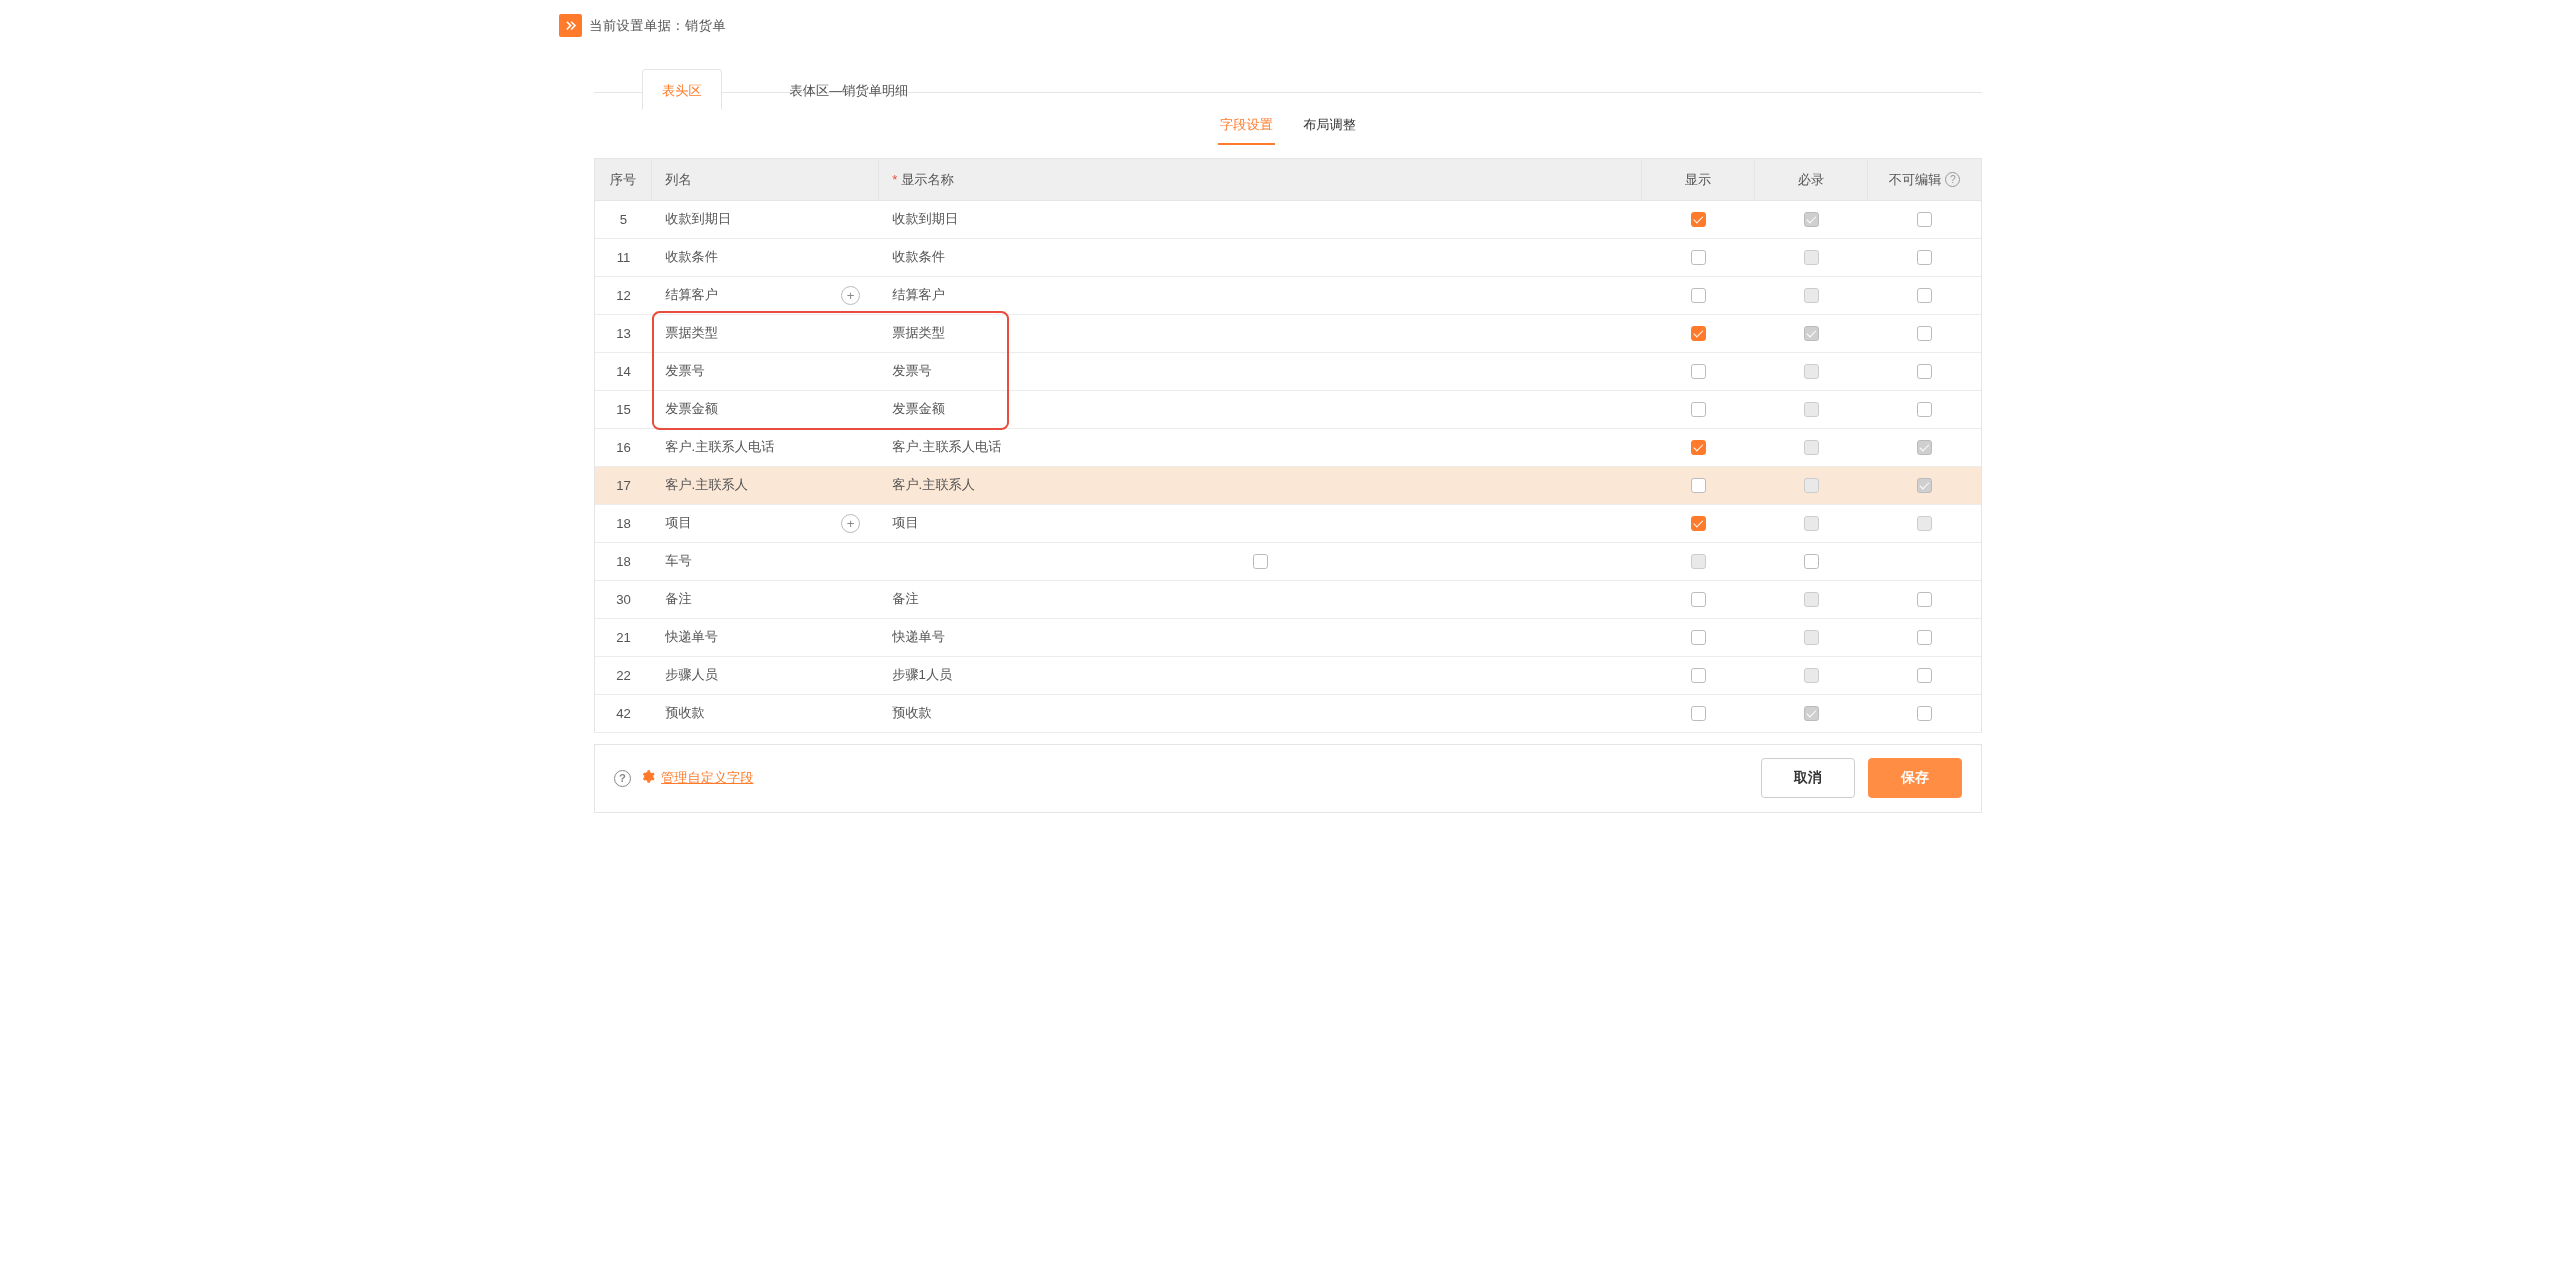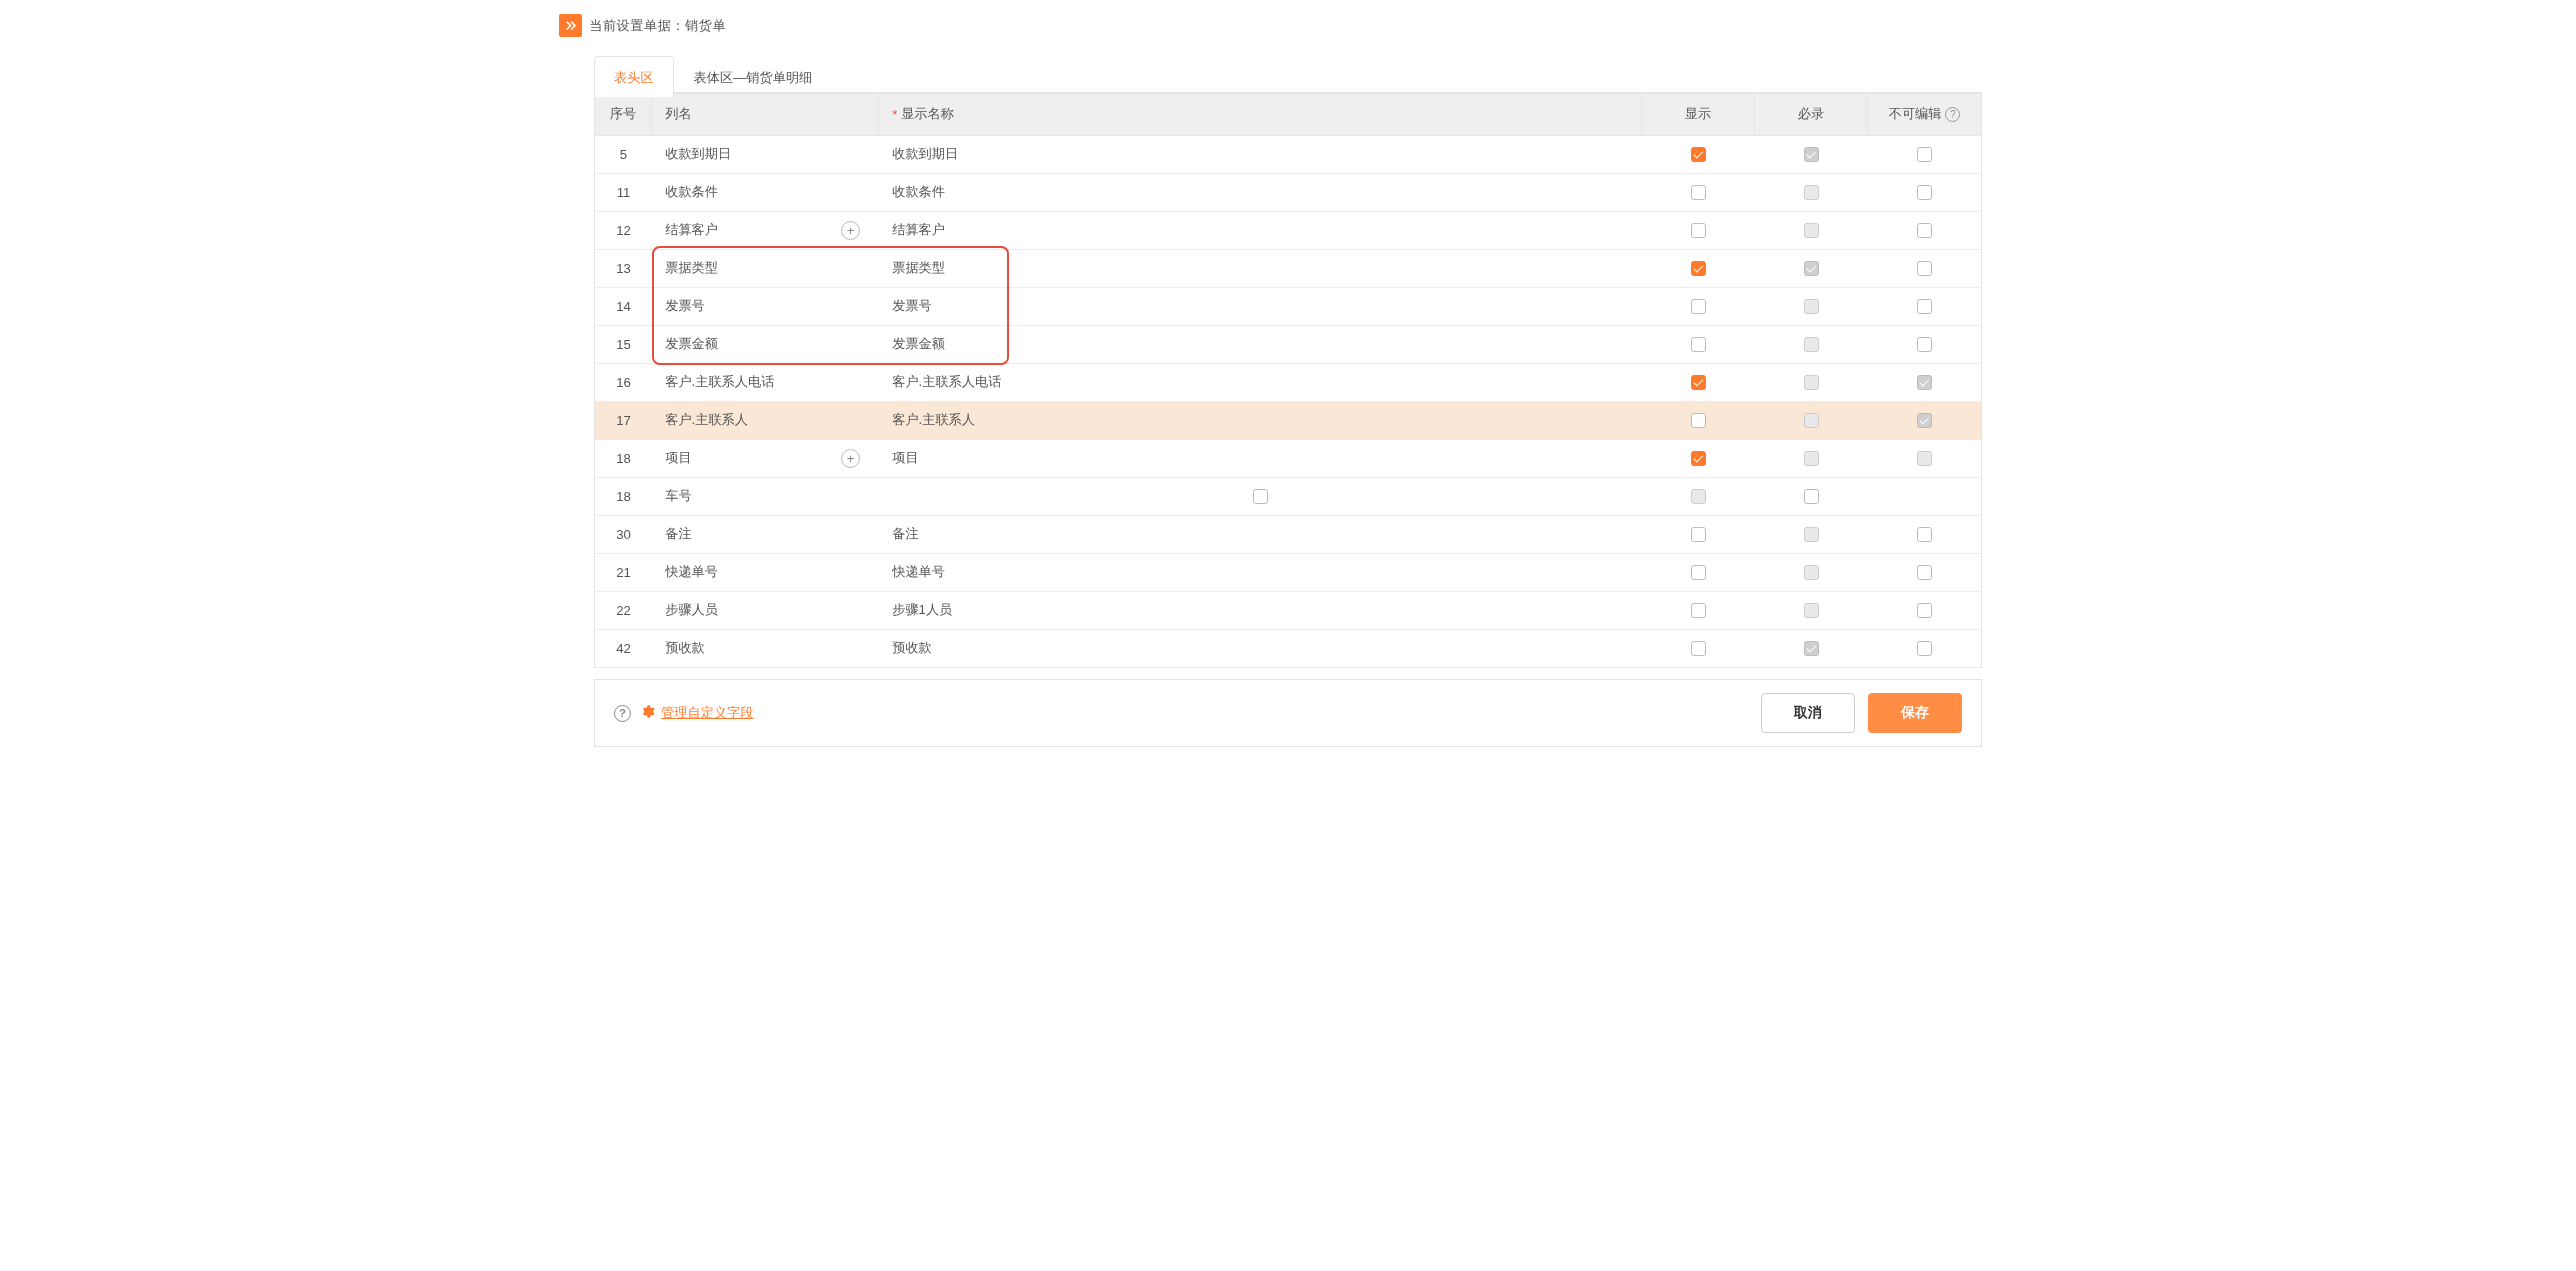--- a/index.html
+++ b/index.html
@@ -5,21 +5,21 @@
 * { box-sizing: border-box; margin: 0; padding: 0; }
 body { font-family: -apple-system, "PingFang SC", "Microsoft YaHei", sans-serif; font-size: 13.2px; color: #333; background: #fff; }
 .wrapper { width: 1474px; margin: 0 auto; }
 
 .top-bar { display: flex; align-items: center; height: 40px; padding: 0 7.6px; margin: 5.7px 0; }
 .expand-toggle { width: 23px; height: 23px; background: #ff7b2b; display: flex; align-items: center; justify-content: center; margin-right: 7.6px; border-radius: 1.9px; cursor: pointer; }
 .expand-toggle svg { fill: #fff; }
 .top-title { color: #555; letter-spacing: 0.5px; }
 
 .tabs1 { display: flex; border-bottom: 0.9px solid #e5e5e5; margin: 0 43px; }
-.tab1 { padding: 11.3px 19px 9.4px; color: #555; cursor: pointer; border: 0.9px solid transparent; position: relative; top: 5px; }
+.tab1 { padding: 11.3px 19px 9.4px; color: #555; cursor: pointer; border: 0.9px solid transparent; position: relative; top: 18px; margin-left: 48px; }
 .tab1.active { color: #ff7b2b; border: 0.9px solid #e5e5e5; border-bottom-color: #fff; background: #fff; border-radius: 3.8px 3.8px 0 0; }
 
 .tabs2 { display: flex; justify-content: center; gap: 26.5px; margin: 17px 0 13.2px; }
 .tab2 { padding: 5.7px 1.9px 9.4px; color: #333; cursor: pointer; border-bottom: 2.8px solid transparent; }
 .tab2.active { color: #ff7b2b; border-bottom-color: #ff7b2b; }
 
 .grid { margin: 0 43px; border-top: 0.9px solid #e5e5e5; border-left: 0.9px solid #e5e5e5; border-right: 0.9px solid #e5e5e5; }
 .grid-head { display: grid; grid-template-columns: 57px 227px 1fr 113px 113px 113px; background: #efefef; border-bottom: 0.9px solid #e5e5e5; }
 .hcell { padding: 11.3px 13.2px; font-weight: 500; color: #555; border-right: 0.9px solid #e5e5e5; display: flex; align-items: center; }
 .hcell:last-child { border-right: none; }
@@ -63,20 +63,24 @@
     </div>
     <span class="top-title">当前设置单据：</span>
     <span class="top-title">销货单</span>
   </div>
 
   <div class="tabs1" id="area-tabs">
       <div class="tab1 active">表头区</div>
       <div class="tab1">表体区—销货单明细</div>
     </div>
 
+  <div class="tabs2" id="sub-tabs">
+      <div class="tab2 active">字段设置</div>
+      <div class="tab2">布局调整</div>
+    </div>
 
   <div class="grid">
     <div class="grid-head">
       <div class="hcell center">序号</div>
       <div class="hcell">列名</div>
       <div class="hcell">
           <span class="req-star">*</span>
           <span>显示名称</span>
         </div>
       <div class="hcell center">显示</div>

